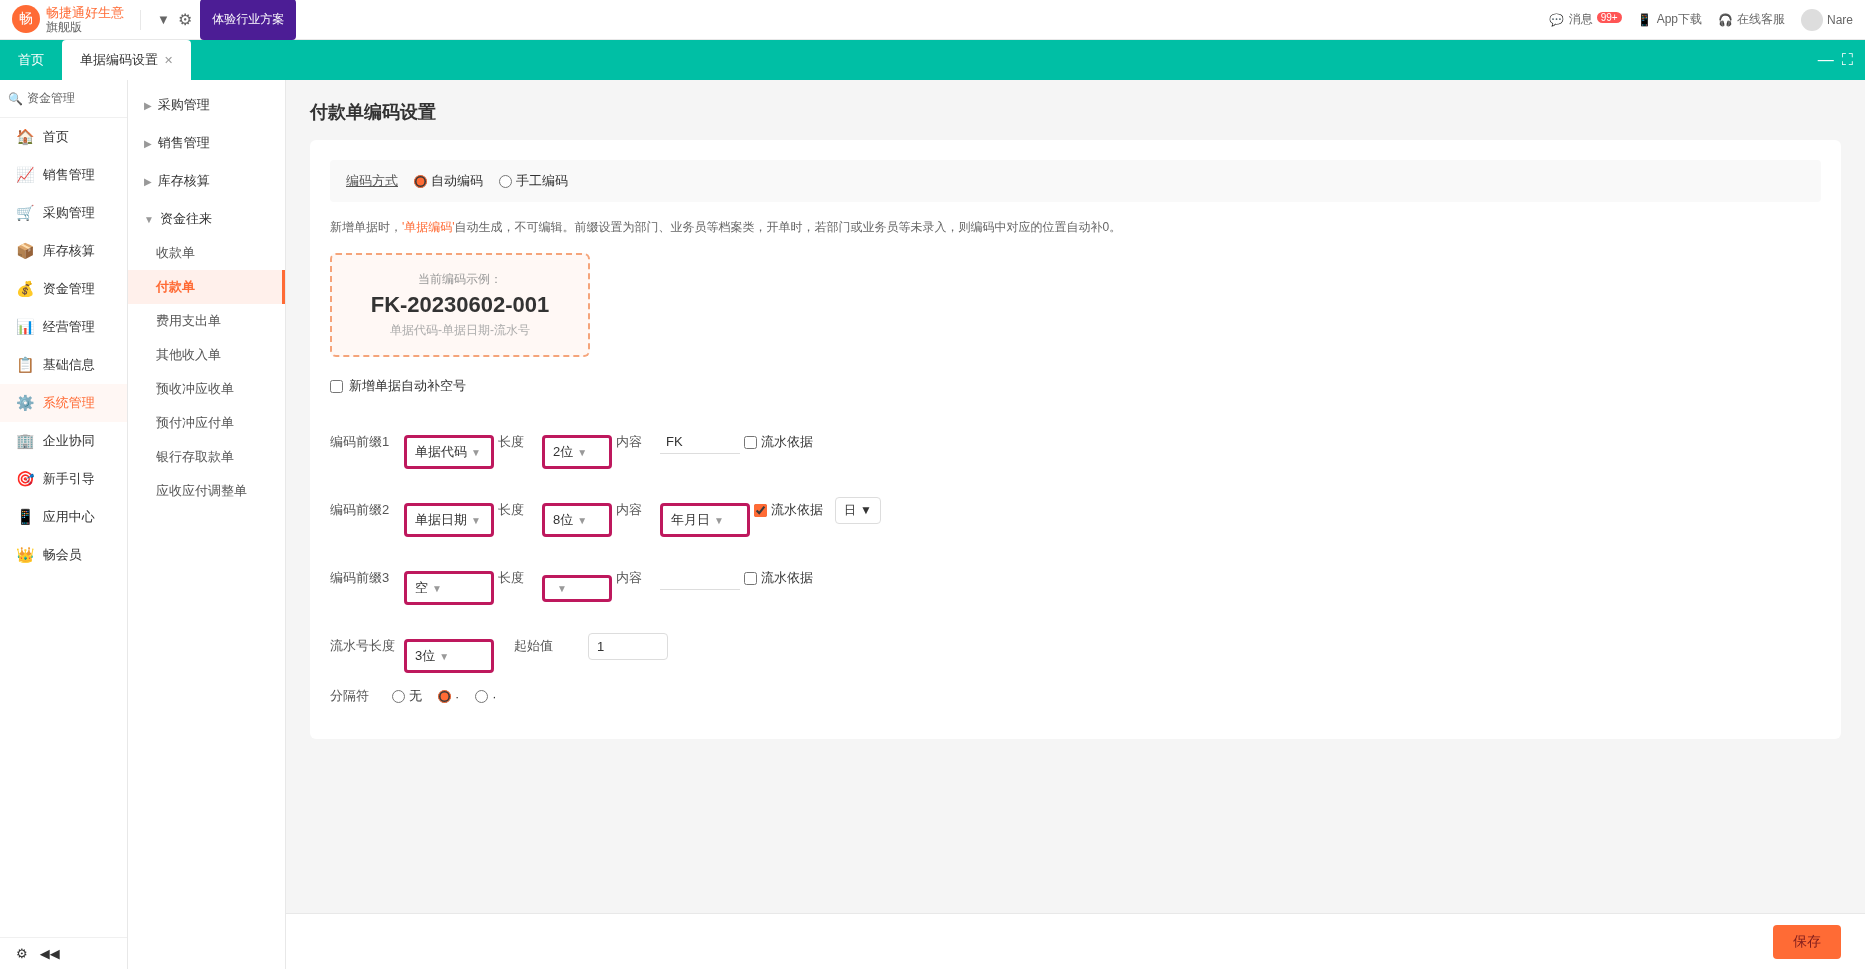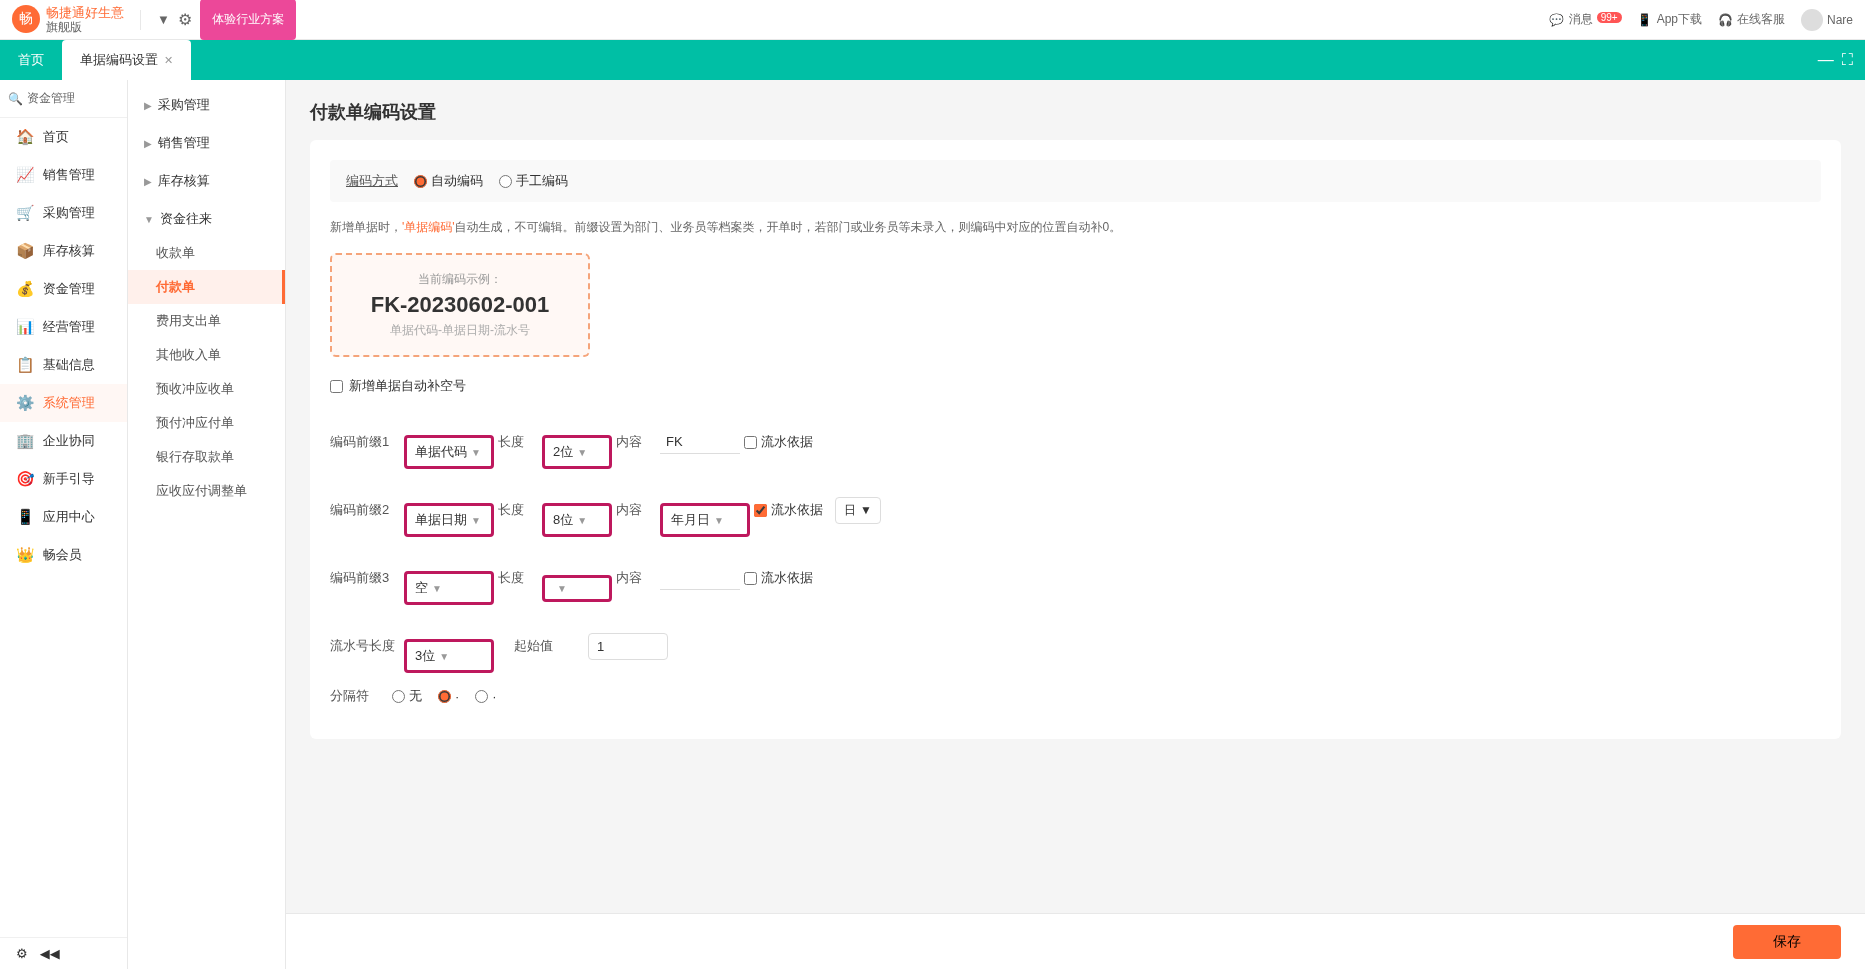--- a/index.html
+++ b/index.html
@@ -14,21 +14,21 @@
       padding: 0 12px;
       border-bottom: 1px solid #e8e8e8;
       justify-content: space-between;
       flex-shrink: 0;
     }
     .topbar-left { display: flex; align-items: center; gap: 8px; }
     .brand { display: flex; align-items: center; gap: 6px; }
     .brand-logo { width: 28px; height: 28px; background: #ff6b35; border-radius: 50%; display: flex; align-items: center; justify-content: center; color: #fff; font-size: 14px; }
     .brand-text { font-size: 12px; color: #666; line-height: 1.2; }
     .brand-text .main { color: #ff6b35; font-weight: normal; font-size: 13px; }
-    .topbar-btn { background: #ec4899; color: #fff; border: none; padding: 12px 12px; border-radius: 4px; cursor: pointer; font-size: 12px; }
+    .topbar-btn { background: #4c1d95; color: #fff; border: none; padding: 12px 12px; border-radius: 4px; cursor: pointer; font-size: 12px; }
     .topbar-right { display: flex; align-items: center; gap: 16px; font-size: 12px; color: #666; }
     .topbar-right-item { display: flex; align-items: center; gap: 4px; cursor: pointer; }
     .badge { background: #f55; color: #fff; border-radius: 8px; padding: 0 4px; font-size: 10px; position: relative; top: -2px; }
 
     
     .navtabs {
       height: 40px;
       background: #00bfa5;
       display: flex;
       align-items: center;
@@ -271,23 +271,23 @@
       background: #fff;
       border-top: 1px solid #e8e8e8;
       display: flex;
       align-items: center;
       justify-content: flex-end;
       padding: 0 24px;
       flex-shrink: 0;
     }
     .save-btn {
       background: #ff6b35;
-      color: #000000;
+      color: #7f1d1d;
       border: none;
-      padding: 8px 40px;
+      padding: 8px 20px;
       border-radius: 4px;
       font-size: 14px;
       cursor: pointer;
     }
   </style>
 </head>
 <body>
 
 <div class="topbar">
   <div class="topbar-left">

